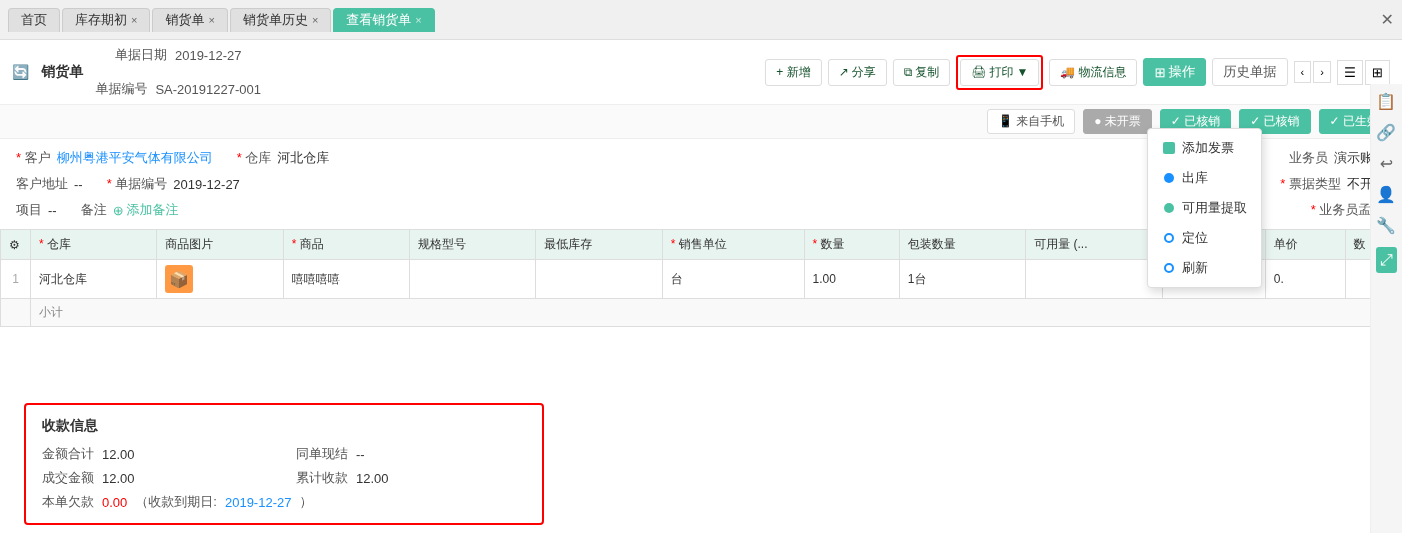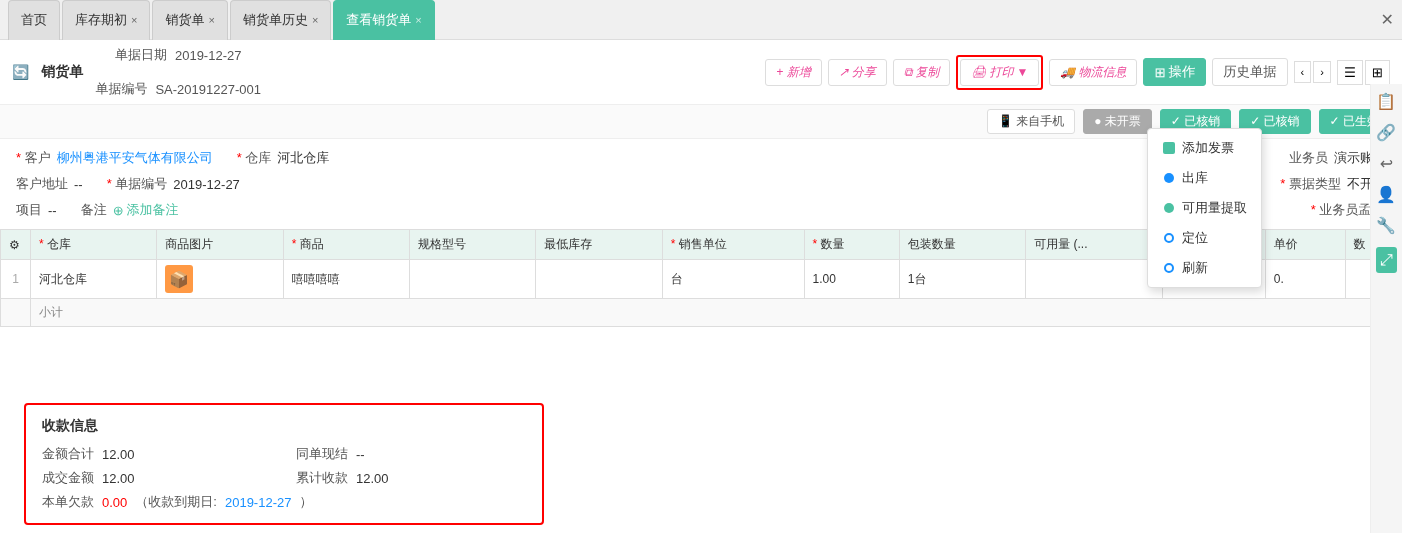--- a/index.html
+++ b/index.html
@@ -5,21 +5,21 @@
     * { box-sizing: border-box; margin: 0; padding: 0; }
     body { font-family: "Microsoft YaHei", Arial, sans-serif; font-size: 13px; background: #f5f5f5; color: #333; overflow: hidden; }
 
     
     .tab-bar {
       display: flex; align-items: center; background: #f0f0f0; border-bottom: 1px solid #ddd;
       padding: 0 8px; height: 40px; gap: 2px;
     }
     .tab {
       display: flex; align-items: center; gap: 4px; padding: 6px 12px; cursor: pointer;
-      font-size: 13px; border-radius: 4px 4px 0 0; background: #e0e0e0; height: 40px;
+      font-size: 13px; border-radius: 4px 4px 0 0; background: #e0e0e0; height: 24px;
       border: 1px solid #ccc; border-bottom: none;
     }
     .tab.active { background: #4ac1a2; color: white; border-color: #4ac1a2; }
     .tab .close { font-size: 11px; cursor: pointer; opacity: 0.7; }
     .tab.active .close { color: white; }
     .global-close { margin-left: auto; font-size: 16px; cursor: pointer; color: #666; }
 
     
     .main { background: white; height: calc(100vh - 40px); display: flex; flex-direction: column; position: relative; }
 
@@ -28,21 +28,21 @@
       display: flex; align-items: center; padding: 6px 12px; border-bottom: 1px solid #eee;
       gap: 12px; background: white; min-height: 44px;
     }
     .doc-icon { color: #4ac1a2; font-size: 14px; }
     .doc-title { font-weight: bold; color: #333; font-size: 14px; }
     .doc-meta { display: flex; align-items: center; gap: 16px; font-size: 13px; color: #555; flex-direction: column; }
     .doc-meta span { display: flex; align-items: center; gap: 4px; }
     .toolbar-actions { margin-left: auto; display: flex; align-items: center; gap: 6px; }
     .btn-action {
       display: flex; align-items: center; gap: 3px; padding: 4px 10px; border: 1px solid #ddd;
-      background: white; cursor: pointer; border-radius: 3px; font-size: 12px; color: #ec4899; font-style: italic;
+      background: white; cursor: pointer; border-radius: 3px; font-size: 12px; color: #14532d;
     }
     .btn-tab-active { background: #4ac1a2; color: white; border: 1px solid #4ac1a2; border-radius: 3px; padding: 4px 10px; cursor: pointer; display: flex; align-items: center; gap: 3px; }
     .btn-tab-inactive { background: white; color: #555; border: 1px solid #ddd; border-radius: 3px; padding: 4px 10px; cursor: pointer; display: flex; align-items: center; gap: 3px; }
     .nav-arrows { display: flex; gap: 2px; }
     .nav-arrow { border: 1px solid #ddd; background: white; padding: 4px 6px; cursor: pointer; font-size: 11px; }
     .view-icons { display: flex; gap: 2px; }
     .view-icon { border: 1px solid #ddd; background: white; padding: 4px 6px; cursor: pointer; }
 
     
     .status-bar {

